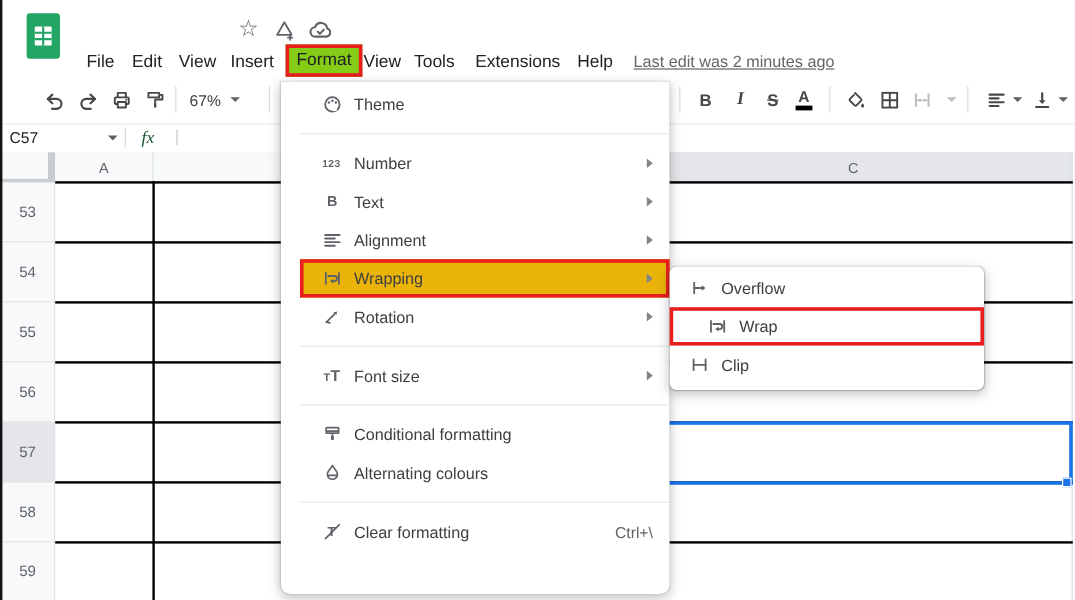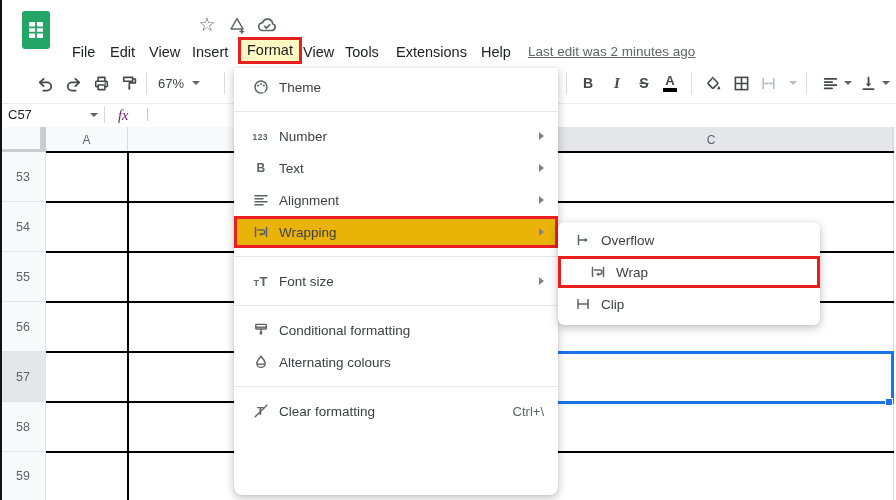--- a/index.html
+++ b/index.html
@@ -6,21 +6,21 @@
     --txt:#202124; --grey:#5f6368; --icon:#45474a; --disabled:#b9bdc1;
     --red:#e81f1f; --blue:#1a73e8; --hdr:#f8f9fa; --hdrsel:#e4e6e9;
     --line:#e2e3e3; --sep:#dadce0; --green:#23a566;
   }
   *{margin:0;padding:0;box-sizing:border-box;}
   html,body{width:896px;height:500px;overflow:hidden;}
   body{font-family:"Liberation Sans",sans-serif;background:#fff;position:relative;color:var(--txt);}
   .abs{position:absolute;}
   
   .nav-item{position:absolute;top:40px;height:24px;line-height:24px;font-size:14.5px;color:var(--txt);cursor:pointer;}
-  .nav-item.format-active{top:37px;border:3px solid var(--red);background:#fef9c3;padding:0 6px;height:27px;line-height:21px;}
+  .nav-item.format-active{top:37px;border:3px solid var(--red);background:#84cc16;padding:0 6px;height:27px;line-height:21px;}
   .last-edit{position:absolute;top:40px;left:528px;height:24px;line-height:24px;font-size:13.5px;color:#616569;text-decoration:underline;cursor:pointer;}
   .quick-icon{position:absolute;top:14px;width:22px;height:22px;display:flex;align-items:center;justify-content:center;color:var(--grey);}
   .star-glyph{font-size:19px;line-height:20px;}
   
   .toolbar-line{position:absolute;left:0;top:103px;width:896px;height:1px;background:#e8eaed;}
   .formula-line{position:absolute;left:0;top:127px;width:896px;height:1px;background:var(--line);}
   .tb-btn{position:absolute;top:70px;width:26px;height:26px;display:flex;align-items:center;justify-content:center;border-radius:4px;cursor:pointer;}
   .tb-sep{position:absolute;top:72px;width:1px;height:22px;background:var(--sep);}
   .tb-letter{font-size:14px;color:var(--icon);font-weight:700;}
   .tb-italic{font-family:"Liberation Serif",serif;font-style:italic;font-weight:700;font-size:15px;}
@@ -28,38 +28,38 @@
   .tb-acolor{display:flex;flex-direction:column;align-items:center;line-height:13px;}
   .tb-acolor .bar{width:14px;height:4px;background:#000;margin-top:1px;}
   .dd{width:0;height:0;border-left:4px solid transparent;border-right:4px solid transparent;border-top:4.5px solid var(--grey);}
   .dd.dis{border-top-color:var(--disabled);}
   .dd-wrap{position:absolute;top:70px;width:14px;height:26px;display:flex;align-items:center;justify-content:center;cursor:pointer;}
   .zoom-ctl{position:absolute;left:152px;top:70px;width:62px;height:26px;display:flex;align-items:center;gap:8px;padding-left:6px;font-size:13px;color:#3c4043;cursor:pointer;border-radius:4px;}
   
   .namebox{position:absolute;left:8px;top:104px;height:22px;line-height:22px;font-size:13px;color:var(--txt);cursor:text;}
   .nb-dd{position:absolute;left:86px;top:104px;width:16px;height:22px;display:flex;align-items:center;justify-content:center;cursor:pointer;}
   .fr-sep{position:absolute;left:104px;top:106px;width:1px;height:17px;background:#d6d8da;}
-  .fx{position:absolute;left:118px;top:103px;height:24px;line-height:24px;font-family:"Liberation Serif",serif;font-style:italic;font-size:14.5px;color:#701a75;}
+  .fx{position:absolute;left:118px;top:103px;height:24px;line-height:24px;font-family:"Liberation Serif",serif;font-style:italic;font-size:14.5px;color:#14532d;}
   .fx-cursorline{position:absolute;left:147px;top:108px;width:1px;height:13px;background:#c3c5c8;}
   
   .col-hdr{position:absolute;top:127px;height:25px;background:var(--hdr);font-size:12px;color:var(--grey);display:flex;align-items:center;justify-content:center;cursor:pointer;border-right:1px solid var(--sep);}
   .col-hdr.sel{background:var(--hdrsel);}
   .corner{position:absolute;left:0;top:127px;width:46px;height:26px;background:var(--hdr);border-right:6px solid #c9ccd0;border-bottom:4px solid #c9ccd0;cursor:pointer;}
   .row-hdr{position:absolute;left:0;width:46px;height:50px;background:var(--hdr);font-size:12.5px;color:var(--grey);display:flex;align-items:center;justify-content:center;cursor:pointer;}
   .row-hdr.sel{background:var(--hdrsel);}
   .gl-h{position:absolute;left:0;width:46px;height:1px;background:var(--line);}
   .gl-v{position:absolute;width:1px;background:var(--line);}
   .bl-h{position:absolute;left:46px;width:848px;height:2px;background:#000;}
   .bl-v{position:absolute;left:127px;top:151px;width:2px;height:349px;background:#000;}
   .sel-line{position:absolute;background:var(--blue);z-index:3;}
   .fill-handle{position:absolute;left:885px;top:398px;width:8px;height:8px;background:var(--blue);border:1px solid #fff;z-index:4;cursor:crosshair;}
   .left-edge{position:absolute;left:0;top:0;width:2px;height:500px;background:#121212;z-index:20;}
   
   .menu-panel{position:absolute;background:#fff;box-shadow:0 3px 10px rgba(0,0,0,.25),0 0 1px rgba(0,0,0,.2);z-index:10;}
-  #format-menu{left:234px;top:68px;width:324px;height:427px;border-radius:0 0 8px 8px;padding-top:3px;}
+  #format-menu{left:234px;top:68px;width:324px;height:427px;border-radius:0 0 8px 8px;padding-top:3px;padding-left:16px;}
   #wrap-submenu{left:558px;top:222px;width:262px;height:103px;border-radius:6px;padding-top:2px;}
   .menu-item{height:32px;display:flex;align-items:center;padding:0 14px 0 18px;cursor:pointer;}
   .mi-icon{width:18px;height:18px;flex:none;margin-right:9px;display:flex;align-items:center;justify-content:center;}
   .mi-label{font-size:13.5px;color:#3c4043;white-space:nowrap;}
   .mi-arrow{margin-left:auto;width:0;height:0;border-top:4.5px solid transparent;border-bottom:4.5px solid transparent;border-left:5px solid #80858a;}
   .mi-shortcut{margin-left:auto;font-size:13px;color:var(--grey);}
   .menu-divider{height:1px;background:#e7e8e9;margin:8px 0;}
   .menu-item.red-boxed{border:3px solid var(--red);padding-left:15px;padding-right:11px;}
   .menu-item.hovered{background:#eab308;}
   .menu-item.disabled .mi-label{color:var(--disabled);}
@@ -291,20 +291,31 @@
     <span class="mi-icon">
       <svg width="18" height="18" viewBox="0 0 18 18" fill="none" stroke="#5f6368" stroke-width="1.5" stroke-linecap="round">
         <path d="M3.5 4.5v9M14.5 4.5v9"></path>
         <path d="M5.5 7h5.3a2.1 2.1 0 0 1 0 4.2H9.4"></path>
         <path d="M9.8 9.2v4L7 11.2z" fill="#5f6368" stroke="none"></path>
       </svg>
     </span>
     <span class="mi-label">Wrapping</span>
     <span class="mi-arrow"></span>
   </div>
+  <div class="menu-item">
+    <span class="mi-icon">
+      <svg width="18" height="18" viewBox="0 0 18 18" fill="none" stroke="#5f6368" stroke-width="1.5" stroke-linecap="round">
+        <path d="M4 13.5 11 6.5"></path>
+          <path d="M13 4.6l-3 .7 2.3 2.3z" fill="#5f6368" stroke="none"></path>
+          <path d="M4 13.5l2.8.6"></path>
+      </svg>
+    </span>
+    <span class="mi-label">Rotation</span>
+    <span class="mi-arrow"></span>
+  </div>
   <div class="menu-divider"></div>
   <div class="menu-item">
     <span class="mi-icon">
       <svg width="18" height="18" viewBox="0 0 18 18">
           <text x="1.5" y="13.5" font-size="9" font-weight="600" fill="#5f6368" font-family="Liberation Sans,sans-serif">T</text>
           <text x="7.5" y="13.5" font-size="13" font-weight="600" fill="#5f6368" font-family="Liberation Sans,sans-serif">T</text>
         </svg>
     </span>
     <span class="mi-label">Font size</span>
     <span class="mi-arrow"></span>

